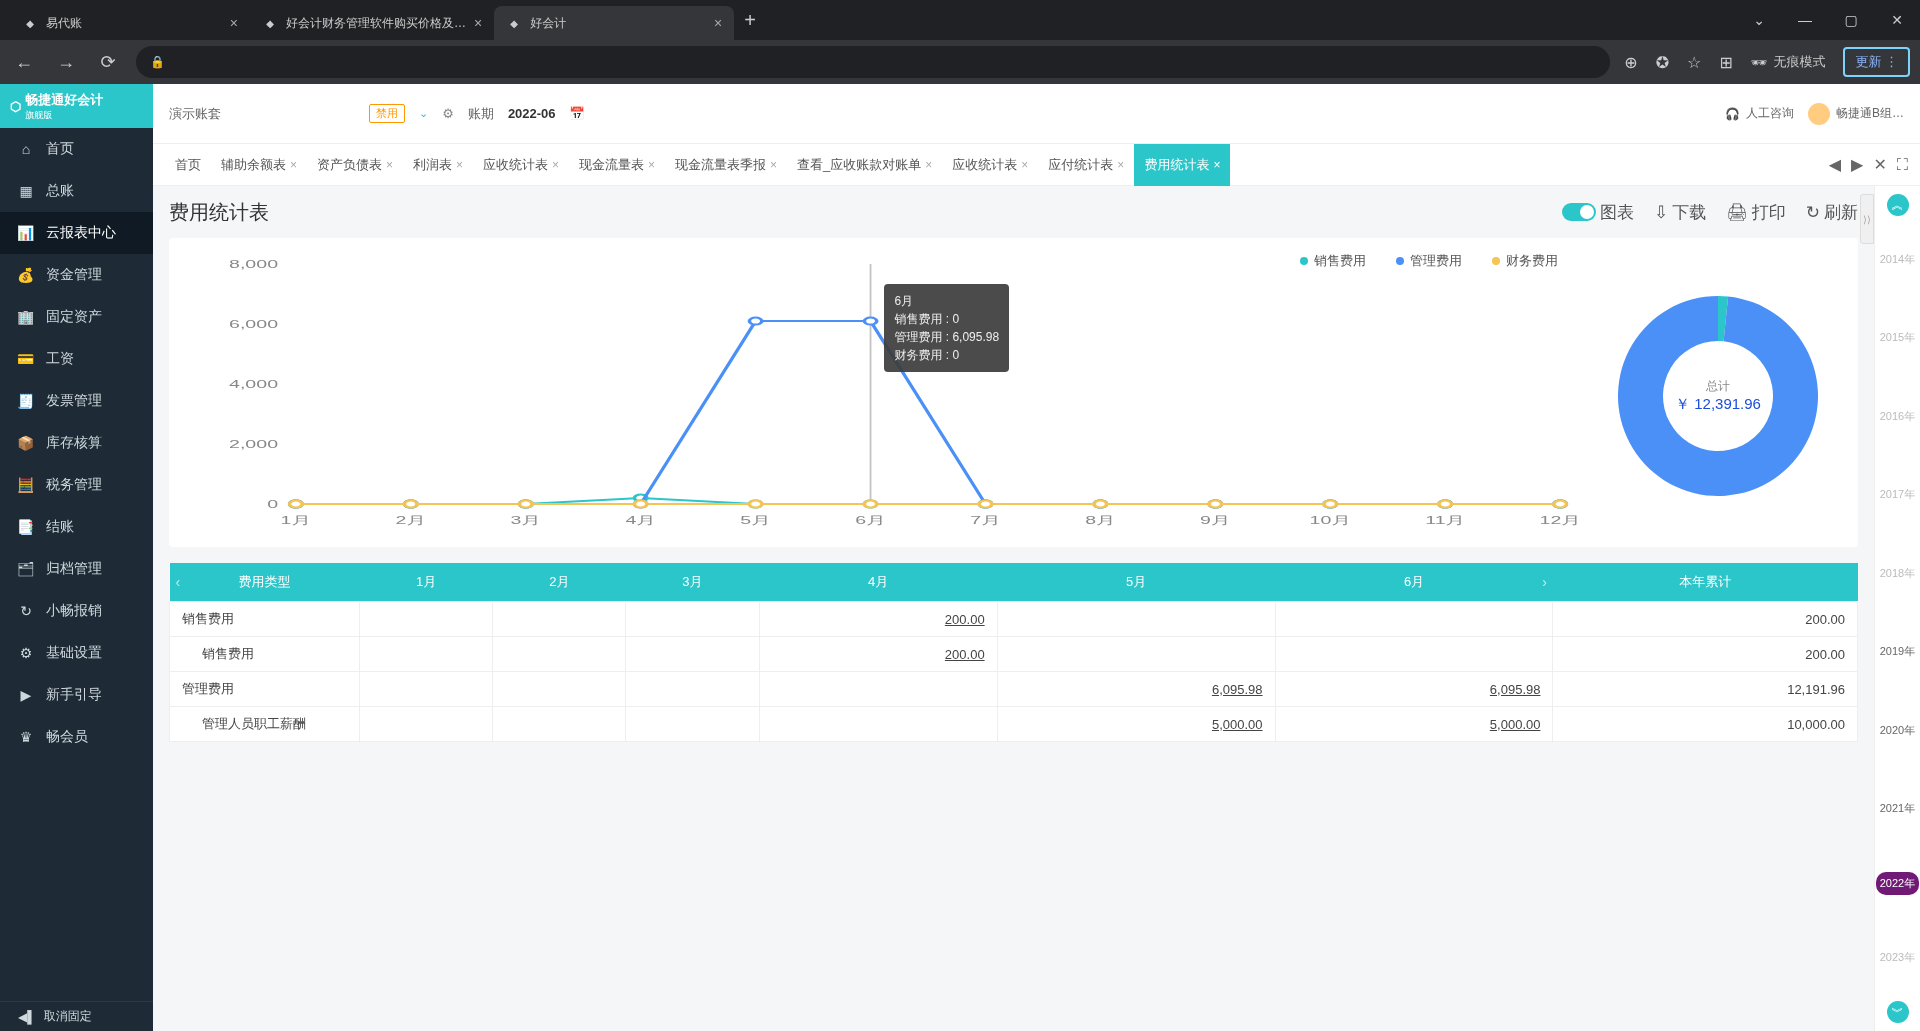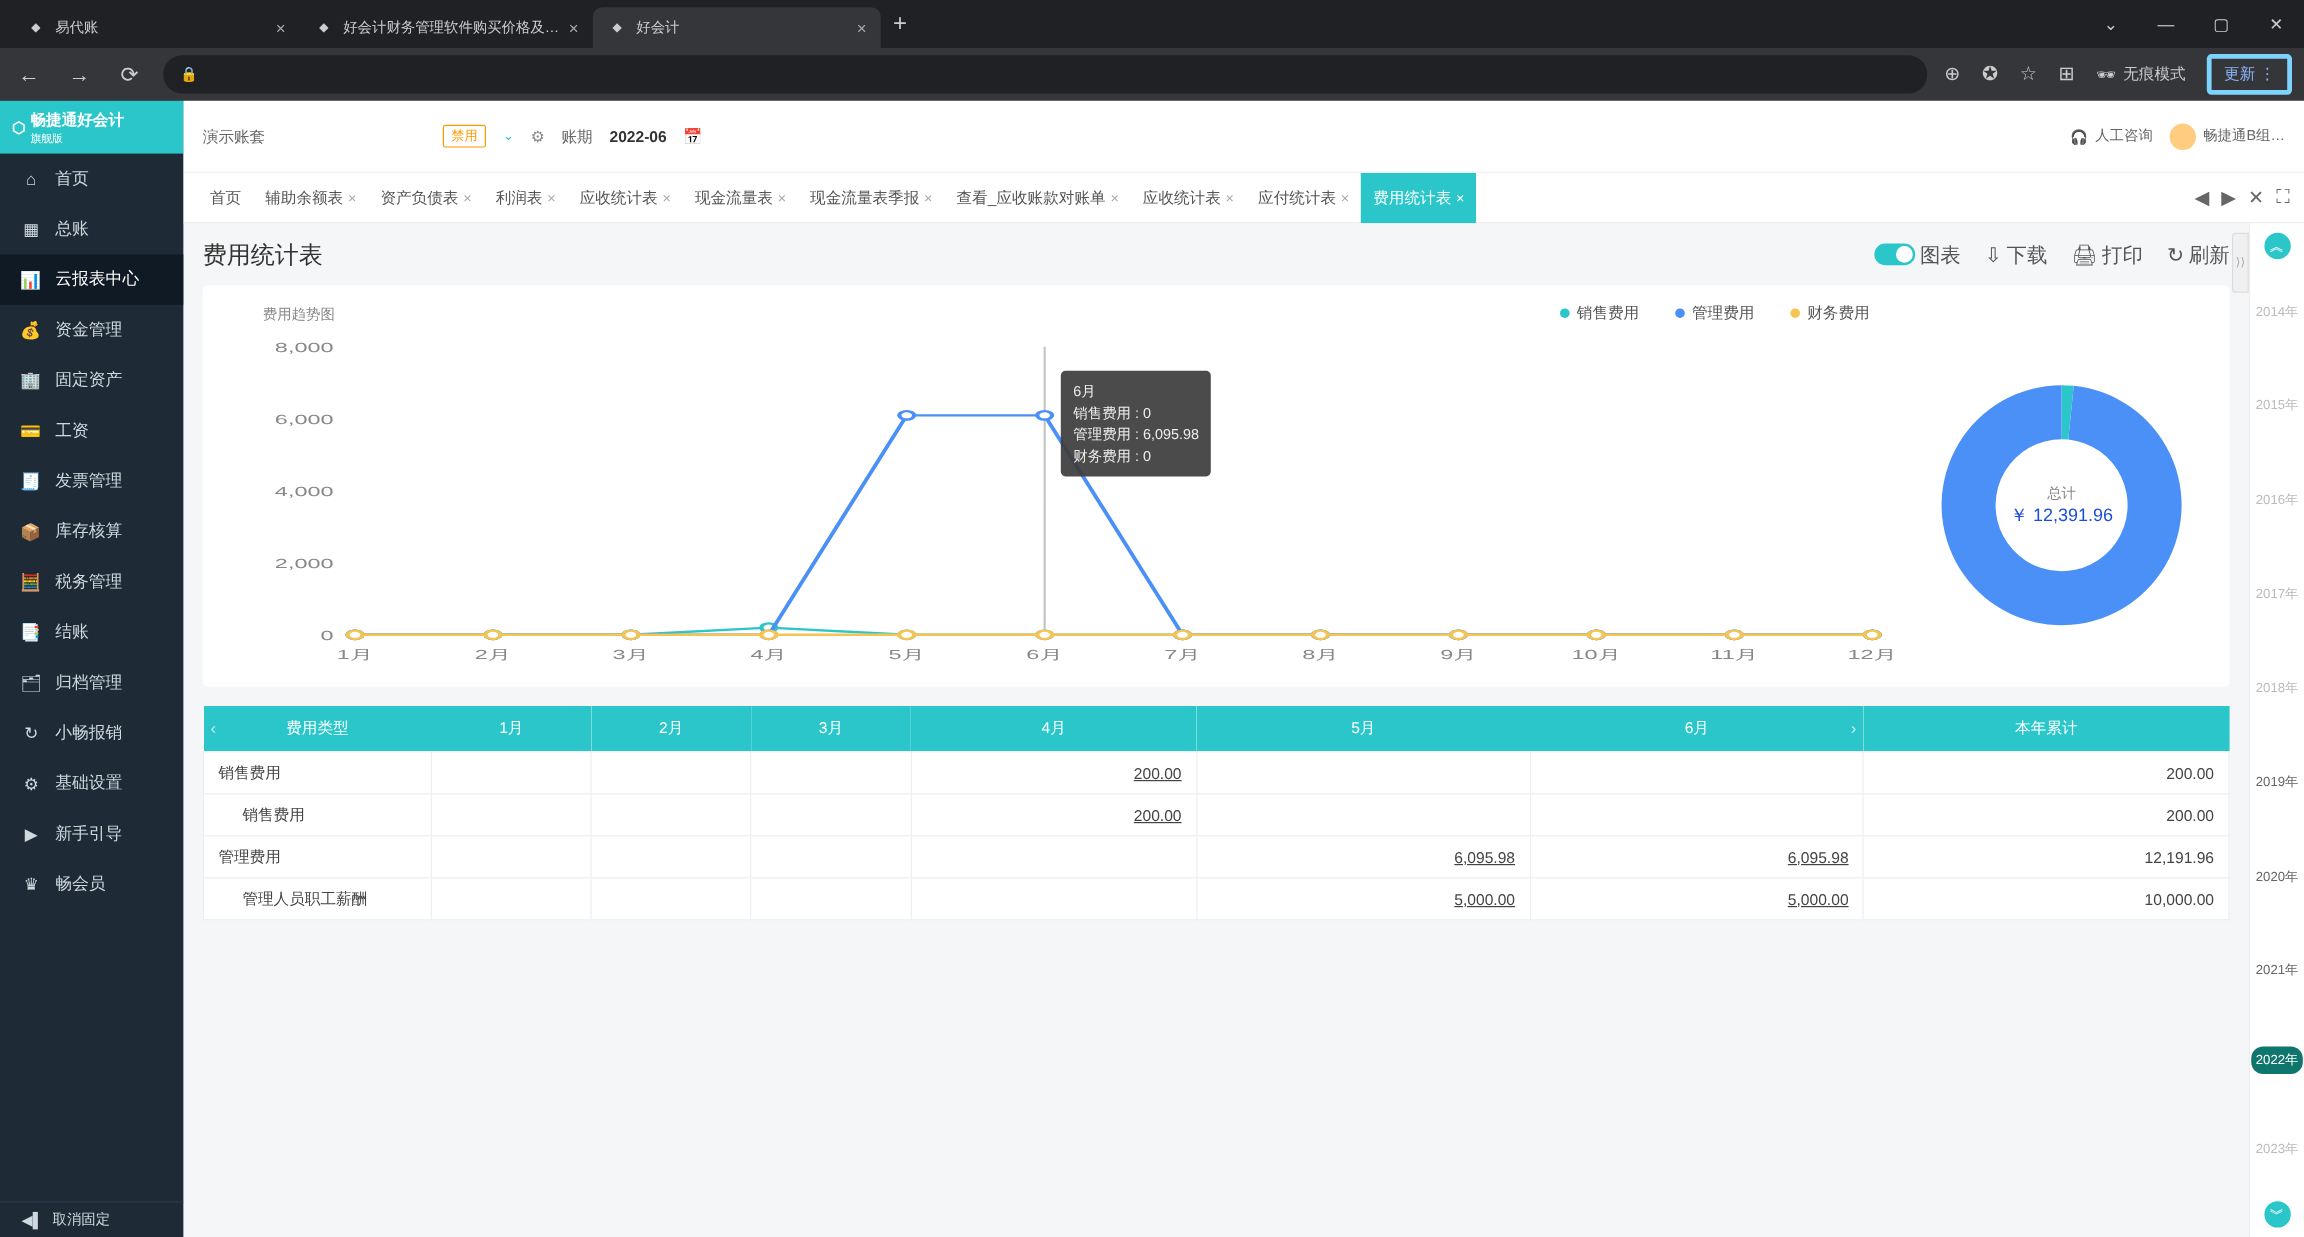--- a/index.html
+++ b/index.html
@@ -18,21 +18,21 @@
 .win-controls span { width: 46px; height: 40px; display: flex; align-items: center; justify-content: center; font-size: 14px; cursor: pointer; }
 
 .addr-bar { display: flex; align-items: center; height: 44px; background: #35363a; padding: 0 10px; gap: 14px; }
 .nav-btn { color: #ccc; font-size: 18px; cursor: pointer; width: 28px; text-align: center; }
 .url-box { flex: 1; background: #202124; border-radius: 20px; height: 32px; display: flex; align-items: center; padding: 0 14px; color: #ccc; font-size: 14px; gap: 10px; }
 .url-box .lock { font-size: 12px; }
 .url-text { flex: 1; white-space: nowrap; overflow: hidden; }
 .url-text .dim { color: #888; }
 .addr-icons { display: flex; align-items: center; gap: 18px; color: #ccc; font-size: 16px; }
 .incognito { display: flex; align-items: center; gap: 6px; color: #ccc; font-size: 13px; }
-.update-btn { border: 4px solid #7dd3fc; border-radius: 4px; padding: 4px 10px; color: #8ab4f8; font-size: 13px; }
+.update-btn { border: 2px solid #7dd3fc; border-radius: 4px; padding: 4px 10px; color: #8ab4f8; font-size: 13px; }
 
 
 .app { display: flex; height: calc(100vh - 84px); }
 .sidebar { width: 153px; background: #1e2b37; color: #cfd8dc; display: flex; flex-direction: column; }
 .logo { height: 44px; background: #2bc6c9; color: #fff; display: flex; align-items: center; padding: 0 10px; font-size: 13px; font-weight: bold; gap: 4px; }
 .logo small { font-size: 9px; font-weight: normal; display: block; }
 .side-item { height: 42px; display: flex; align-items: center; padding: 0 18px; gap: 12px; font-size: 14px; cursor: pointer; }
 .side-item.active { background: #0f1a24; color: #fff; }
 .side-icon { width: 16px; height: 16px; display: inline-flex; align-items: center; justify-content: center; font-size: 14px; }
 .side-footer { margin-top: auto; height: 30px; display: flex; align-items: center; padding: 0 18px; gap: 8px; font-size: 12px; border-top: 1px solid #2a3a48; }
@@ -92,21 +92,21 @@
 .data-table td.name.indent { padding-left: 32px; }
 .ul { text-decoration: underline; }
 .th-arrow { position: absolute; top: 50%; transform: translateY(-50%); color: #fff; opacity: 0.7; font-size: 14px; }
 .th-arrow.left { left: 6px; }
 .th-arrow.right { right: 6px; }
 
 .year-rail { width: 46px; background: #fff; border-left: 1px solid #eee; display: flex; flex-direction: column; align-items: center; padding: 8px 0; gap: 4px; }
 .rail-btn { width: 22px; height: 22px; border-radius: 50%; background: #2bc6c9; color: #fff; display: flex; align-items: center; justify-content: center; font-size: 12px; cursor: pointer; }
 .year-item { font-size: 11px; color: #bbb; padding: 8px 0; cursor: pointer; writing-mode: horizontal-tb; }
 .year-item.near { color: #666; }
-.year-item.active { background: #0f766e; color: #fff; border-radius: 10px; padding: 4px 4px; }
+.year-item.active { background: #701a75; color: #fff; border-radius: 10px; padding: 4px 4px; }
 
 .side-handle { position: absolute; right: 46px; top: 8px; width: 14px; height: 50px; background: #f0f0f0; border: 1px solid #ddd; border-radius: 3px 0 0 3px; display: flex; align-items: center; justify-content: center; color: #aaa; font-size: 10px; cursor: pointer; }
 </style>
 </head>
 <body>
 
 <div class="browser-top">
   <div class="tab-strip">
     <div id="btabs" style="display: flex;">
         <div class="btab">
@@ -326,21 +326,20 @@
                 <span>打印</span>
               </span>
             <span class="act">
                 <span>↻</span>
                 <span>刷新</span>
               </span>
           </div>
         </div>
 
         <div class="chart-card">
-          <div class="chart-title">费用趋势图</div>
           <div class="legend-top" id="legend-top">
               <span class="lg">
                 <span class="dot" style="background:#2bc6c9"></span>
                 <span>销售费用</span>
               </span>
               <span class="lg">
                 <span class="dot" style="background:#4a90f7"></span>
                 <span>管理费用</span>
               </span>
               <span class="lg">

